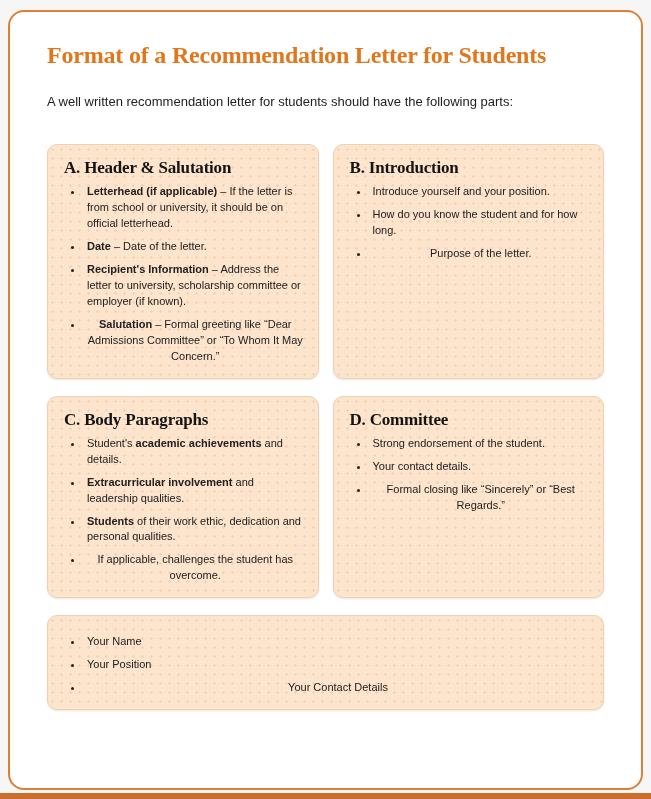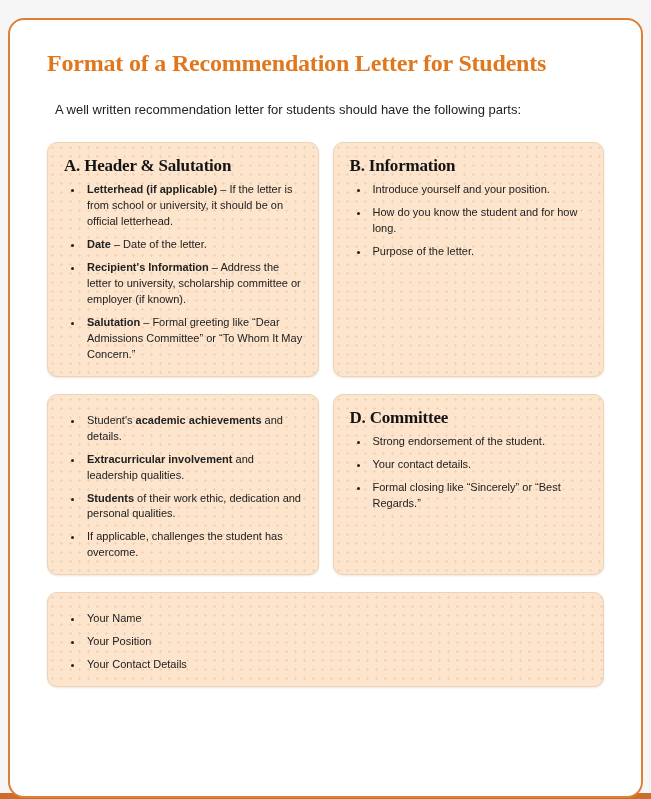--- a/index.html
+++ b/index.html
@@ -18,44 +18,43 @@
   body{
     background:var(--page-bg);
     font-family:"Liberation Sans", sans-serif;
     position:relative;
   }
   .bottom-bar{
     position:absolute;left:0;right:0;bottom:0;height:6px;
     background:var(--bottom-bar);
   }
   .frame{
-    position:absolute;left:8px;top:18px;width:635px;height:780px;
+    position:absolute;left:8px;top:10px;width:635px;height:780px;
     background:#ffffff;
     border:2px solid var(--frame-border);
     border-radius:16px;
     padding:30px 37px 0 37px;
     overflow:hidden;
   }
   .page-title{
     font-family:"Liberation Serif", serif;
     font-weight:bold;
     font-size:24px;
     line-height:1.1;
     color:var(--accent);
     letter-spacing:-0.2px;
   }
   .page-subtitle{
     margin-top:24px;
     font-size:13px;
     line-height:20px;
     color:var(--body-text);
-    margin-left:8px;
   }
   .cards-grid{
-    margin-top:22px;
+    margin-top:32px;
     display:grid;
     grid-template-columns:1fr 1fr;
     column-gap:14px;
     row-gap:17px;
   }
   .card{
     background:var(--card-bg);
     background-image:radial-gradient(var(--card-dot) 1px, transparent 1.2px);
     background-size:9px 9px;
     border:1px solid var(--card-border);
@@ -77,21 +76,21 @@
     padding-left:20px;
     list-style:disc;
   }
   .card li{
     font-size:11px;
     line-height:1.45;
     color:var(--body-text);
     margin-bottom:7px;
     padding-left:3px;
   }
-  .card li:last-child{margin-bottom:0;}
+  .card li:last-child{margin-bottom:0;text-align:center;}
   .card li strong{font-weight:bold;color:var(--body-text);}
 </style>
 </head>
 <body>
 
 <div class="bottom-bar"></div>
 
 <div class="frame">
   <h1 class="page-title">Format of a Recommendation Letter for Students</h1>
   <p class="page-subtitle">A well written recommendation letter for students should have the following parts:</p>
@@ -102,29 +101,30 @@
       <h2>A. Header &amp; Salutation</h2>
       <ul>
           <li><strong>Letterhead (if applicable)</strong><span> – If the letter is from school or university, it should be on official letterhead.</span></li>
           <li><strong>Date</strong><span> – Date of the letter.</span></li>
           <li><strong>Recipient's Information</strong><span> – Address the letter to university, scholarship committee or employer (if known).</span></li>
           <li><strong>Salutation</strong><span> – Formal greeting like “Dear Admissions Committee” or “To Whom It May Concern.”</span></li>
         </ul>
     </section>
 
     <section class="card">
-      <h2>B. Information</h2>
+      <h2>B. Introduction</h2>
       <ul>
           <li><span>Introduce yourself and your position.</span></li>
           <li><span>How do you know the student and for how long.</span></li>
           <li><span>Purpose of the letter.</span></li>
         </ul>
     </section>
 
     <section class="card">
+      <h2>C. Body Paragraphs</h2>
       <ul>
           <li><span>Student's </span><strong>academic achievements</strong><span> and details.</span></li>
           <li><strong>Extracurricular involvement</strong><span> and leadership qualities.</span></li>
           <li><strong>Students</strong><span> of their work ethic, dedication and personal qualities.</span></li>
           <li><span>If applicable, challenges the student has overcome.</span></li>
         </ul>
     </section>
 
     <section class="card">
       <h2>D. Committee</h2>

